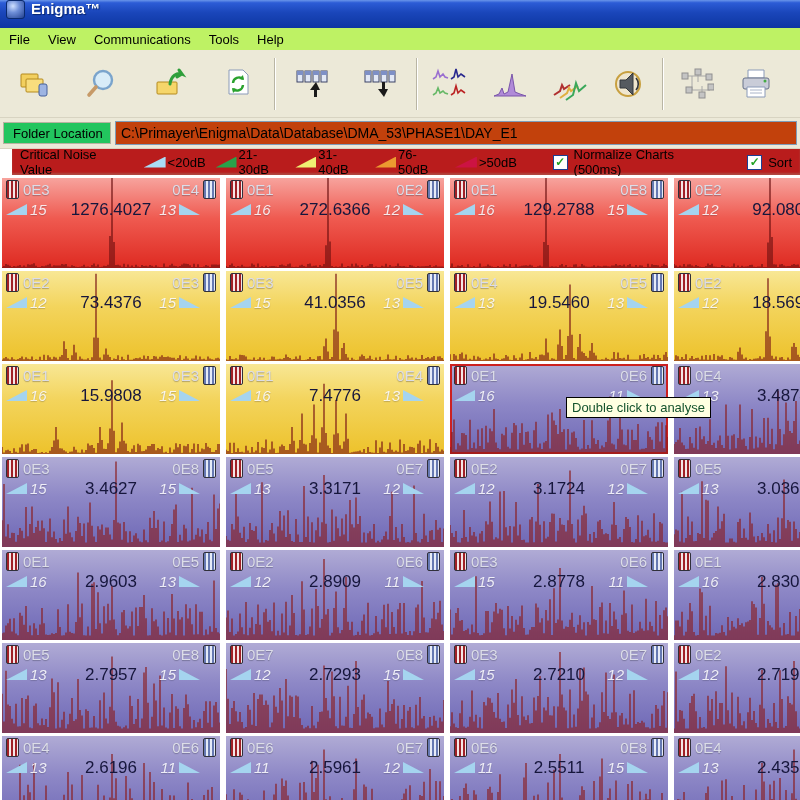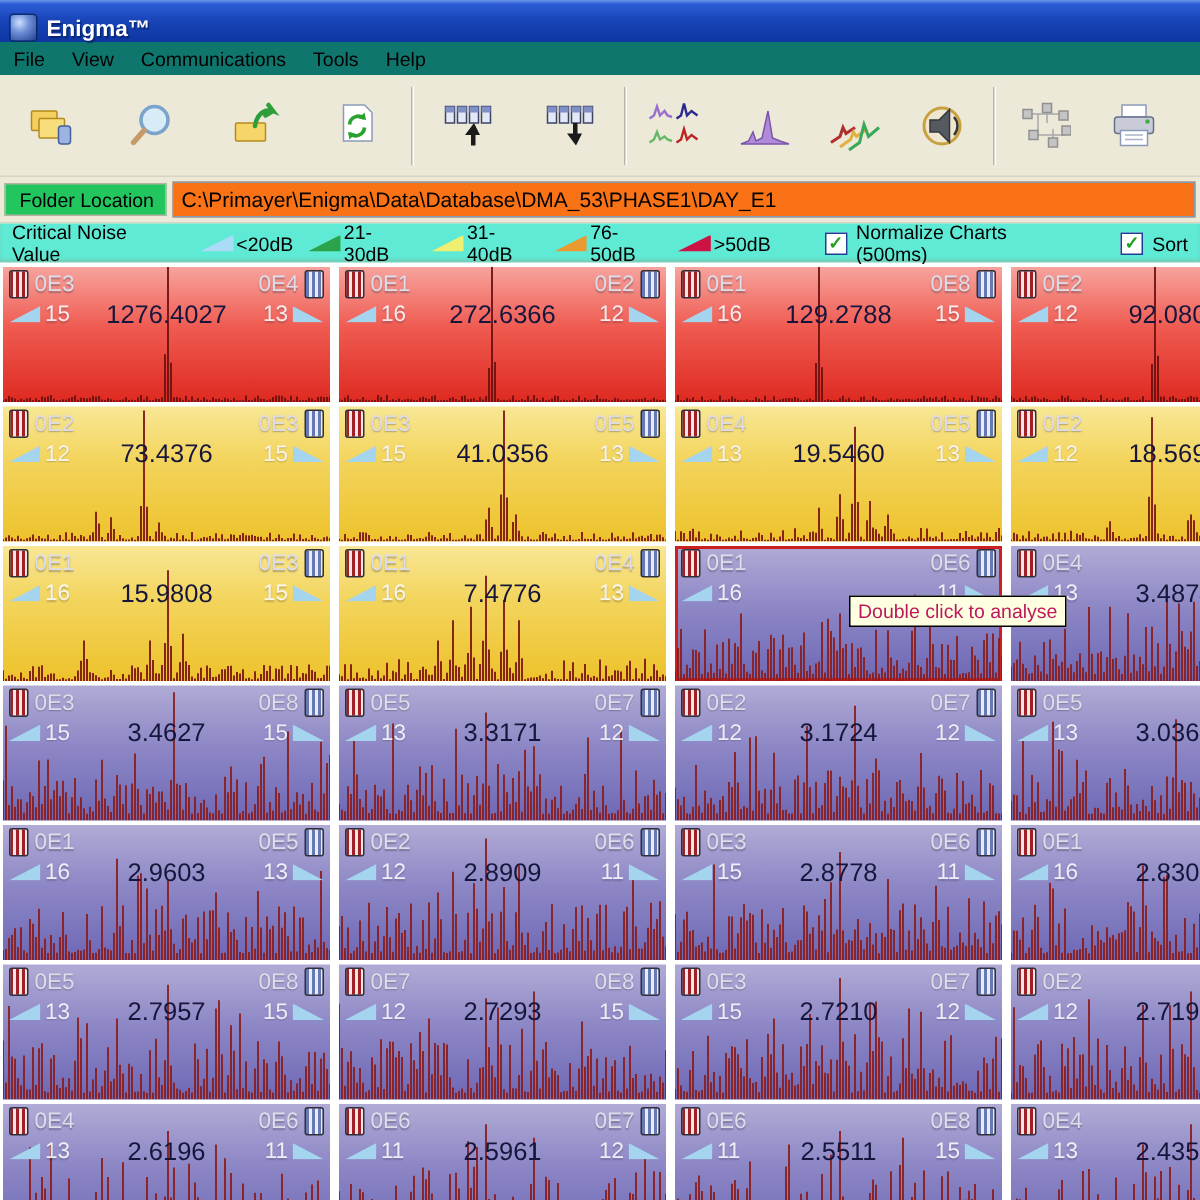--- a/index.html
+++ b/index.html
@@ -3,44 +3,44 @@
 <meta charset="utf-8">
 <style>
   html,body{margin:0;padding:0;}
   body{
     width:800px;height:800px;overflow:hidden;background:#fff;
     font-family:"Liberation Sans",sans-serif;-webkit-font-smoothing:none;
     position:relative;
   }
   
   .titlebar{
-    height:28px;display:flex;align-items:flex-end;gap:6px;padding:0 6px;
+    height:28px;display:flex;align-items:flex-start;gap:6px;padding:0 6px;
     background:linear-gradient(180deg,#6a96ea 0%,#2c5cd6 10%,#1a46ba 45%,#0d36a2 100%);
   }
   .app-icon{width:17px;height:17px;border-radius:3px;flex:0 0 auto;
     background:radial-gradient(circle at 35% 30%,#cfe0ff 0%,#6f8fd8 40%,#22408f 100%);
     border:1px solid #0a2a6e;}
   .title-text{color:#fff;font-weight:bold;font-size:15px;text-shadow:1px 1px 1px #06246d;}
   
-  .menubar{height:22px;background:#0f766e;display:flex;align-items:center;font-size:13px;color:#000;}
+  .menubar{height:22px;background:#bef264;display:flex;align-items:center;font-size:13px;color:#000;}
   .menu-item{padding:3px 9px;cursor:default;}
   
   .toolbar{height:67px;background:#ece9d8;display:flex;align-items:center;border-bottom:1px solid #d8d4c2;}
   .tb-btn{width:68px;height:58px;display:flex;align-items:center;justify-content:center;flex:0 0 auto;}
   .tb-btn.narrow{width:60px;}
   .tb-sep{width:1px;height:52px;background:#b9b5a4;border-right:1px solid #fff;margin:0 2px;flex:0 0 auto;}
   
   .locationbar{height:30px;background:#ece9d8;display:flex;align-items:center;padding:0 3px;gap:4px;border-bottom:1px solid #d8d4c2;}
   .loc-label{width:108px;height:22px;background:#22c55e;border:1px solid #b7b3a0;
     display:flex;align-items:center;padding-left:9px;font-size:13px;color:#000;box-sizing:border-box;}
-  .loc-input{flex:1;height:24px;background:#f97316;border:1px solid #7f9db9;font-size:14px;
+  .loc-input{flex:1;height:24px;background:#c2410c;border:1px solid #7f9db9;font-size:14px;
     font-family:"Liberation Sans",sans-serif;padding:1px 5px;box-sizing:border-box;color:#000;}
   
-  .legendbar{height:26px;background:#5eead4;display:flex;align-items:center;font-size:13px;color:#000;
-    padding:0 8px;border-bottom:1px solid #fff;box-shadow:inset 0 -2px 2px rgba(160,155,135,.35);}
+  .legendbar{height:26px;background:#b91c1c;display:flex;align-items:center;font-size:13px;color:#000;
+    padding:0 8px;border-bottom:1px solid #fff;box-shadow:inset 0 -2px 2px rgba(160,155,135,.35);margin-left:12px;}
   .legend-title{margin-right:14px;}
   .legend-item{display:flex;align-items:center;margin-right:10px;}
   .tri{display:inline-block;width:22px;height:11px;margin-right:2px;
     clip-path:polygon(0 100%,100% 0,100% 100%);}
   .checkbox-group{display:flex;align-items:center;margin-left:26px;}
   .checkbox{width:13px;height:13px;background:#fff;border:1px solid #1c3f94;display:inline-flex;
     align-items:center;justify-content:center;font-size:12px;line-height:12px;color:#21a121;
     font-weight:bold;margin-right:6px;}
   
   .grid{
@@ -53,30 +53,30 @@
   .sev-yellow{background:linear-gradient(180deg,var(--yellow-top) 0%,#f3d45c 40%,var(--yellow-bottom) 100%);}
   .sev-blue{background:linear-gradient(180deg,var(--blue-top) 0%,#8d87c6 45%,var(--blue-bottom) 100%);}
   .tile.selected{box-shadow:inset 0 0 0 2px #cc2020;}
   .tile svg{position:absolute;left:0;top:0;}
   .tile-header{position:absolute;top:2px;left:4px;right:4px;display:flex;justify-content:space-between;align-items:center;}
   .hgroup{display:flex;align-items:center;gap:4px;}
   .logger-icon{width:13px;height:19px;border:1px solid #30303a;border-radius:2px;box-sizing:border-box;}
   .logger-red{background:repeating-linear-gradient(90deg,#a02026 0 2px,#f4e6e6 2px 4px);}
   .logger-blue{background:repeating-linear-gradient(90deg,#6679b2 0 2px,#e6ebf7 2px 4px);}
   .logger-label{font-size:15px;color:#dcdde8;text-shadow:0 1px 1px rgba(40,40,60,.35);}
-  .tile-vals{position:absolute;top:23px;left:4px;right:4px;height:16px;}
+  .tile-vals{position:absolute;top:23px;left:4px;right:20px;height:16px;font-style:italic;}
   .val-left{position:absolute;left:0;top:0;display:flex;align-items:center;gap:3px;}
   .val-right{position:absolute;right:0;top:0;display:flex;align-items:center;gap:3px;}
   .tri-sm{display:inline-block;width:21px;height:11px;background:var(--tri-blue);}
   .tri-sm.left{clip-path:polygon(0 100%,100% 0,100% 100%);}
   .tri-sm.right{clip-path:polygon(0 0,0 100%,100% 100%);}
   .num{font-size:15px;color:rgba(252,252,255,.88);text-shadow:0 1px 1px rgba(40,40,60,.25);}
   .tile-value{position:absolute;top:22px;left:0;right:0;text-align:center;font-size:17px;color:#16163c;}
   .tooltip{position:absolute;left:566px;top:221px;z-index:20;background:#ffffe1;border:1px solid #000;
-    padding:2px 5px;font-size:13px;color:#be185d;white-space:nowrap;}
+    padding:2px 5px;font-size:13px;color:#14532d;white-space:nowrap;}
 </style>
 </head>
 <body>
 
 <div class="titlebar">
   <span class="app-icon"></span>
   <span class="title-text">Enigma™</span>
 </div>
 
 <div class="menubar">

